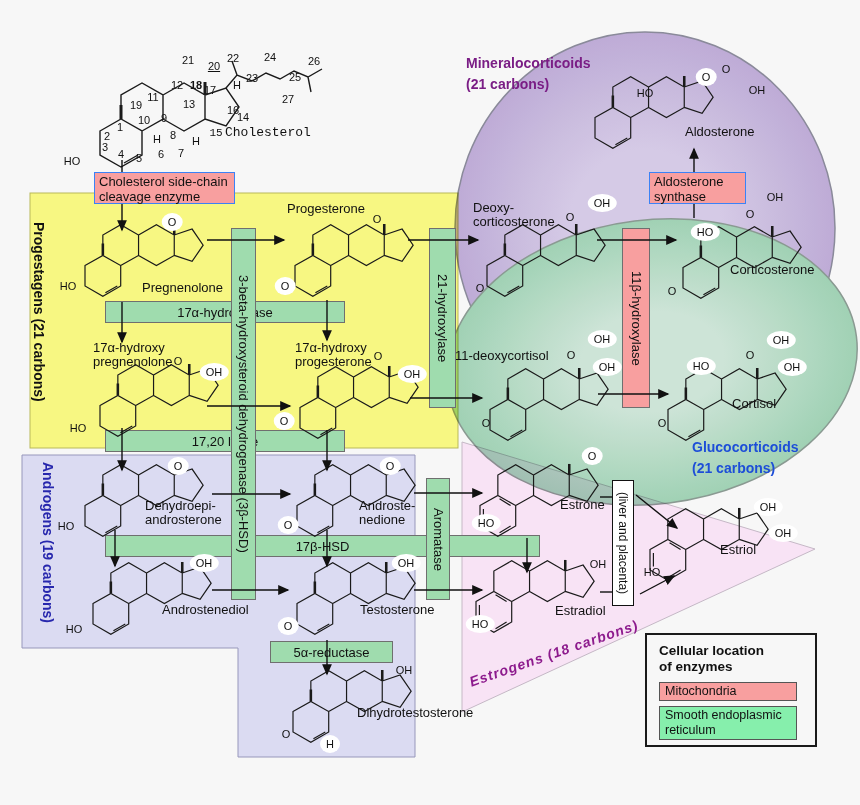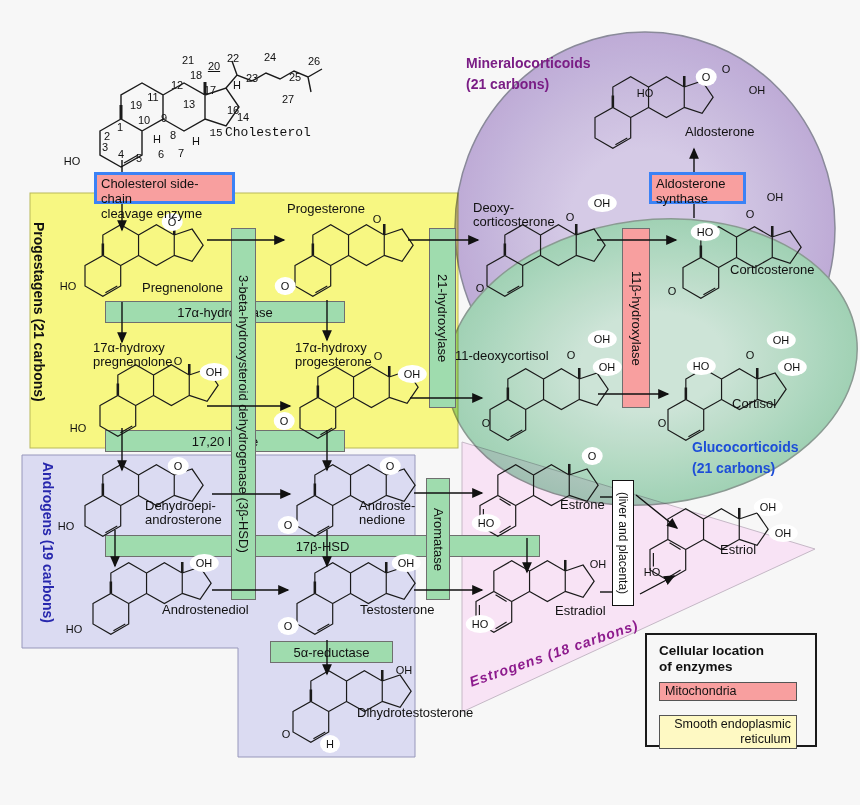--- a/index.html
+++ b/index.html
@@ -5,42 +5,42 @@
   html,body{margin:0;padding:0;background:#e9e9e9;}
   #canvas{position:relative;width:860px;height:805px;background:#f7f7f7;overflow:hidden;
           font-family:"Liberation Sans","DejaVu Sans",sans-serif;color:#111;}
   svg.layer{position:absolute;left:0;top:0;width:860px;height:805px;}
   #region-layer{z-index:0;}
   #blob-layer{z-index:1;mix-blend-mode:multiply;}
   .bar{position:absolute;background:#9fdcae;border:1px solid #6f6f6f;box-sizing:border-box;
        display:flex;align-items:center;justify-content:center;font-size:13px;z-index:2;}
   .vbar{flex-direction:column;}
   .vtext{writing-mode:vertical-rl;text-orientation:sideways;white-space:nowrap;}
-  .pinkbox{position:absolute;background:#f89f9f;border:3px solid #3b82f6;box-sizing:border-box;
+  .pinkbox{position:absolute;background:#f89f9f;border:1px solid #3b82f6;box-sizing:border-box;
        font-size:13px;line-height:15px;padding:1px 4px;z-index:5;}
   #mol-layer{position:absolute;left:0;top:0;width:860px;height:805px;z-index:3;}
   .mol .skel{position:absolute;overflow:visible;}
   .mlabel{position:absolute;font-size:13px;line-height:14px;white-space:nowrap;}
   .grp{position:absolute;transform:translate(-50%,-50%);font-size:11px;white-space:nowrap;z-index:3;}
   .grp.hl{background:#fff;border-radius:50%;padding:3px 6px;}
   .cnum{position:absolute;transform:translate(-50%,-50%);font-size:11px;}
   #arrow-svg{z-index:4;}
   #liver-box{position:absolute;left:612px;top:480px;width:22px;height:126px;background:#fff;
        border:1.5px solid #111;box-sizing:border-box;display:flex;align-items:center;justify-content:center;
        font-size:12px;z-index:5;}
   .side-label{position:absolute;font-weight:bold;font-size:14px;z-index:6;}
   .rgn-title{position:absolute;font-weight:bold;font-size:14px;line-height:21px;z-index:6;white-space:nowrap;}
   #estrogens-label{transform:rotate(-19deg);transform-origin:left center;font-style:italic;letter-spacing:1px;}
   #legend{position:absolute;left:645px;top:633px;width:172px;height:114px;border:2px solid #1a1a1a;
        background:#f7f7f7;box-sizing:border-box;z-index:6;}
   #legend .ltitle{font-weight:bold;font-size:13.5px;line-height:16px;margin:8px 0 6px 12px;}
   .lg-item{position:absolute;left:12px;width:138px;border:1px solid #555;box-sizing:border-box;
        font-size:12.5px;line-height:15px;padding:1px 5px;}
   #lg-mito{top:47px;background:#f89f9f;}
-  #lg-ser{top:80px;background:#fef9c3;text-align:right;}
+  #lg-ser{top:71px;background:#86efac;}
 </style>
 </head>
 <body>
 
 <div id="canvas">
 
   <svg class="layer" id="region-layer">
     <rect x="30" y="193" width="428" height="255" fill="#f7f782" stroke="#b9b95a" stroke-width="1"></rect>
     <polygon points="22,455 415,455 415,757 238,757 238,648 22,648" fill="#dbdbf2" stroke="#9797bb" stroke-width="1"></polygon>
     <polygon points="462,442 815,549 462,712" fill="#f8e3f5" stroke="#c5b8c6" stroke-width="1"></polygon>
@@ -128,21 +128,21 @@
         <span class="cnum" style="left: 173px; top: 135px;">8</span>
         <span class="cnum" style="left: 164px; top: 118px;">9</span>
         <span class="cnum" style="left: 144px; top: 120px;">10</span>
         <span class="cnum" style="left: 153px; top: 97px;">11</span>
         <span class="cnum" style="left: 177px; top: 85px;">12</span>
         <span class="cnum" style="left: 189px; top: 104px;">13</span>
         <span class="cnum" style="left: 201px; top: 117px; margin-left: 42px;">14</span>
         <span class="cnum" style="left: 216px; top: 133px; font-family: Liberation Mono, monospace;">15</span>
         <span class="cnum" style="left: 233px; top: 110px;">16</span>
         <span class="cnum" style="left: 210px; top: 90px;">17</span>
-        <span class="cnum" style="left: 196px; top: 75px;">18</span>
+        <span class="cnum" style="left: 196px; top: 85px; font-weight: bold;">18</span>
         <span class="cnum" style="left: 136px; top: 105px;">19</span>
         <span class="cnum" style="left: 214px; top: 66px; text-decoration: underline;">20</span>
         <span class="cnum" style="left: 188px; top: 60px;">21</span>
         <span class="cnum" style="left: 233px; top: 58px;">22</span>
         <span class="cnum" style="left: 252px; top: 78px;">23</span>
         <span class="cnum" style="left: 270px; top: 57px;">24</span>
         <span class="cnum" style="left: 295px; top: 77px;">25</span>
         <span class="cnum" style="left: 314px; top: 61px;">26</span>
         <span class="cnum" style="left: 288px; top: 99px;">27</span>
         <span class="cnum" style="left: 237px; top: 85px;">H</span>

